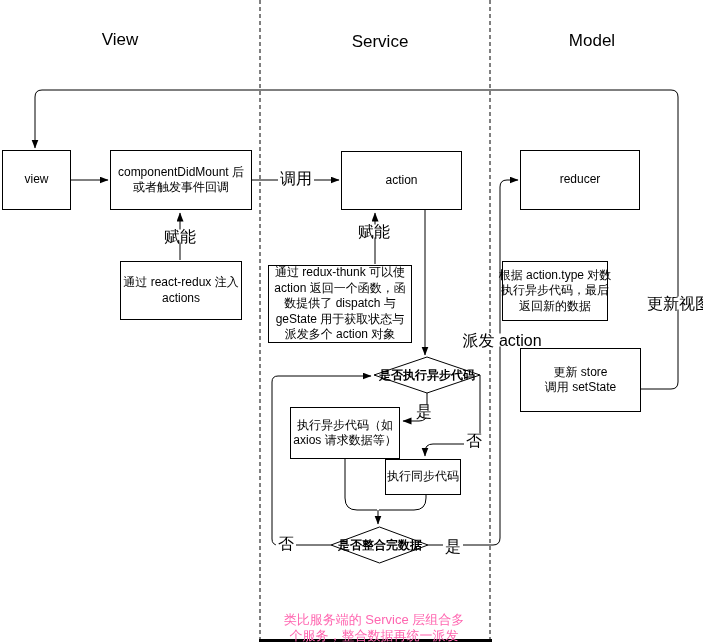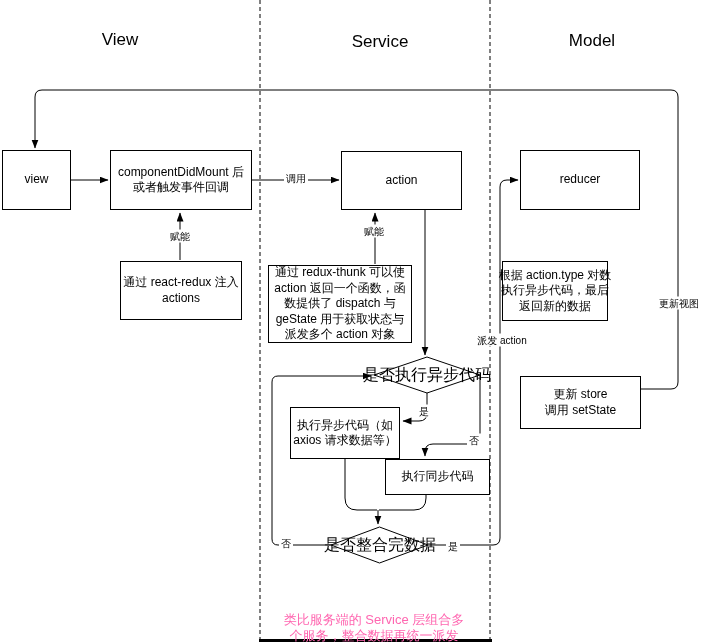--- a/index.html
+++ b/index.html
@@ -14,25 +14,25 @@
     position:absolute; transform:translate(-50%,-50%);
     font-size:17px; white-space:nowrap;
   }
   .box {
     position:absolute; box-sizing:border-box; border:1px solid #000; background:#fff;
     display:flex; flex-direction:column; align-items:center; justify-content:center;
     font-size:12px; line-height:15.5px; text-align:center; white-space:nowrap;
   }
   .lbl {
     position:absolute; transform:translate(-50%,-50%);
-    font-size:10px; line-height:13px; background:#fff; padding:0 2px; white-space:nowrap;
+    font-size:16px; line-height:13px; background:#fff; padding:0 2px; white-space:nowrap;
   }
   .dlbl {
     position:absolute; transform:translate(-50%,-50%);
-    font-size:16px; white-space:nowrap;
+    font-size:12px; white-space:nowrap;font-weight:bold;
   }
   .note {
     position:absolute; transform:translate(-50%,0);
     font-size:13px; font-weight:normal; line-height:16px; text-align:center; white-space:nowrap;margin-top:18px;
   }
 </style>
 </head>
 <body>
 
 <div class="canvas">
@@ -105,33 +105,33 @@
     <div>派发多个 action 对象</div>
   </div>
 
   <div class="dlbl" style="left:427px;top:375px">是否执行异步代码</div>
 
   <div class="box" style="left:290px;top:407px;width:110px;height:52px">
     <div>执行异步代码（如</div>
     <div>axios 请求数据等）</div>
   </div>
 
-  <div class="box" style="left:385px;top:459px;width:105px;height:36px">执行同步代码</div>
+  <div class="box" style="left:385px;top:459px;width:76px;height:36px">执行同步代码</div>
 
   <div class="dlbl" style="left:380px;top:545px">是否整合完数据</div>
 
   <div class="box" style="left:520px;top:150px;width:120px;height:60px">reducer</div>
 
   <div class="box" style="left:502px;top:261px;width:106px;height:60px">
     <div>根据 action.type 对数</div>
     <div>执行异步代码，最后</div>
     <div>返回新的数据</div>
   </div>
 
-  <div class="box" style="left:520px;top:376px;width:121px;height:53px">
+  <div class="box" style="left:520px;top:348px;width:121px;height:64px">
     <div>更新 store</div>
     <div>调用 setState</div>
   </div>
 
   <div class="lbl" style="left:296px;top:178px">调用</div>
   <div class="lbl" style="left:180px;top:236px">赋能</div>
   <div class="lbl" style="left:374px;top:231px">赋能</div>
   <div class="lbl" style="left:424px;top:411px">是</div>
   <div class="lbl" style="left:474px;top:440px">否</div>
   <div class="lbl" style="left:286px;top:543px">否</div>

